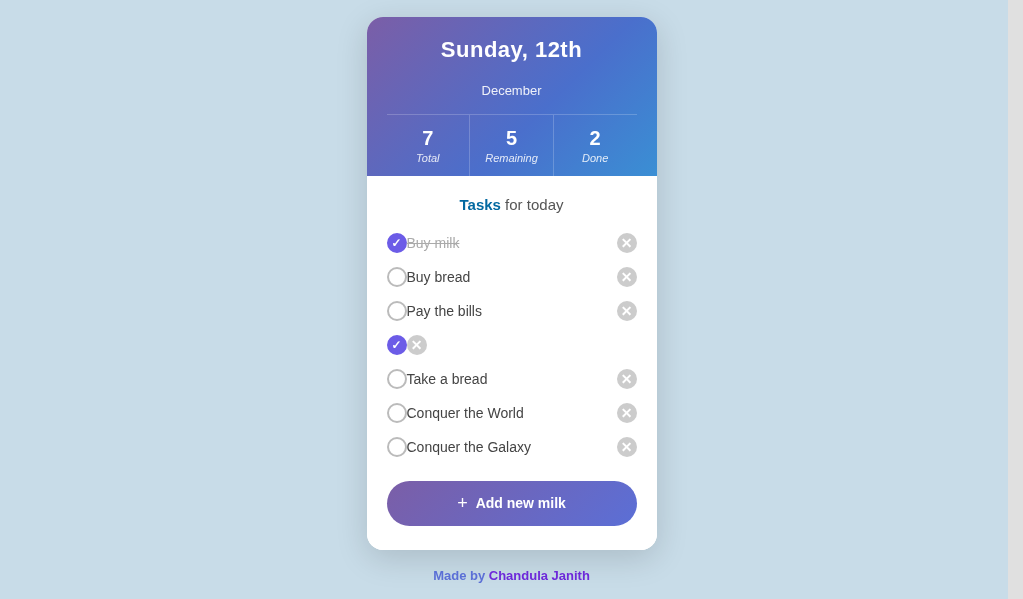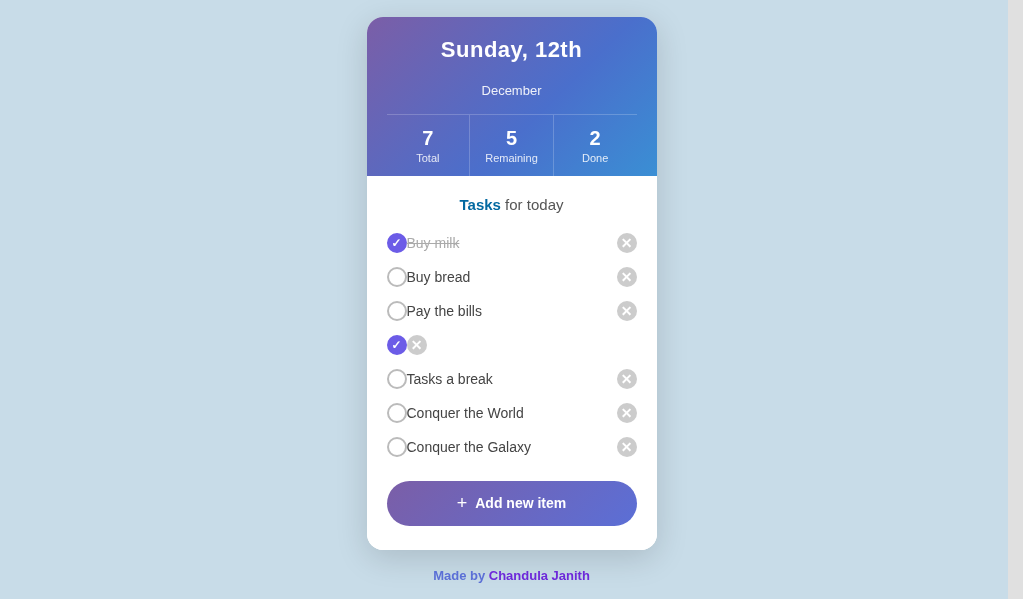--- a/index.html
+++ b/index.html
@@ -62,20 +62,21 @@
     .stat-number {
       font-size: 20px;
       font-weight: 700;
       color: #fff;
     }
 
     .stat-label {
       font-size: 11px;
       color: rgba(255,255,255,0.85);
       margin-top: 2px;
+      font-style: italic;
     }
 
     .card-body {
       padding: 20px 20px 24px 20px;
       background: #fff;
     }
 
     .tasks-heading {
       text-align: center;
       font-size: 15px;
@@ -236,37 +237,37 @@
           <div class="task-checkbox"></div>
           <span class="task-text">Pay the bills</span>
           <div class="task-remove">✕</div>
         </li>
         <li class="task-item">
           <div class="task-checkbox checked"></div>
           <div class="task-remove">✕</div>
         </li>
         <li class="task-item">
           <div class="task-checkbox"></div>
-          <span class="task-text">Tasks a break</span>
+          <span class="task-text">Take a bread</span>
           <div class="task-remove">✕</div>
         </li>
         <li class="task-item">
           <div class="task-checkbox"></div>
           <span class="task-text">Conquer the World</span>
           <div class="task-remove">✕</div>
         </li>
         <li class="task-item">
           <div class="task-checkbox"></div>
           <span class="task-text">Conquer the Galaxy</span>
           <div class="task-remove">✕</div>
         </li>
       </ul>
     <button class="add-btn">
       <span class="plus-icon">+</span>
-      <span>Add new item</span>
+      <span>Add new milk</span>
     </button>
   </div>
 </div>
 
 <div class="footer">
   <span>Made by </span><span style="color:#6d28d9;font-weight:600;">Chandula Janith</span>
 </div>
 
 <div class="scrollbar-track"></div>
 

